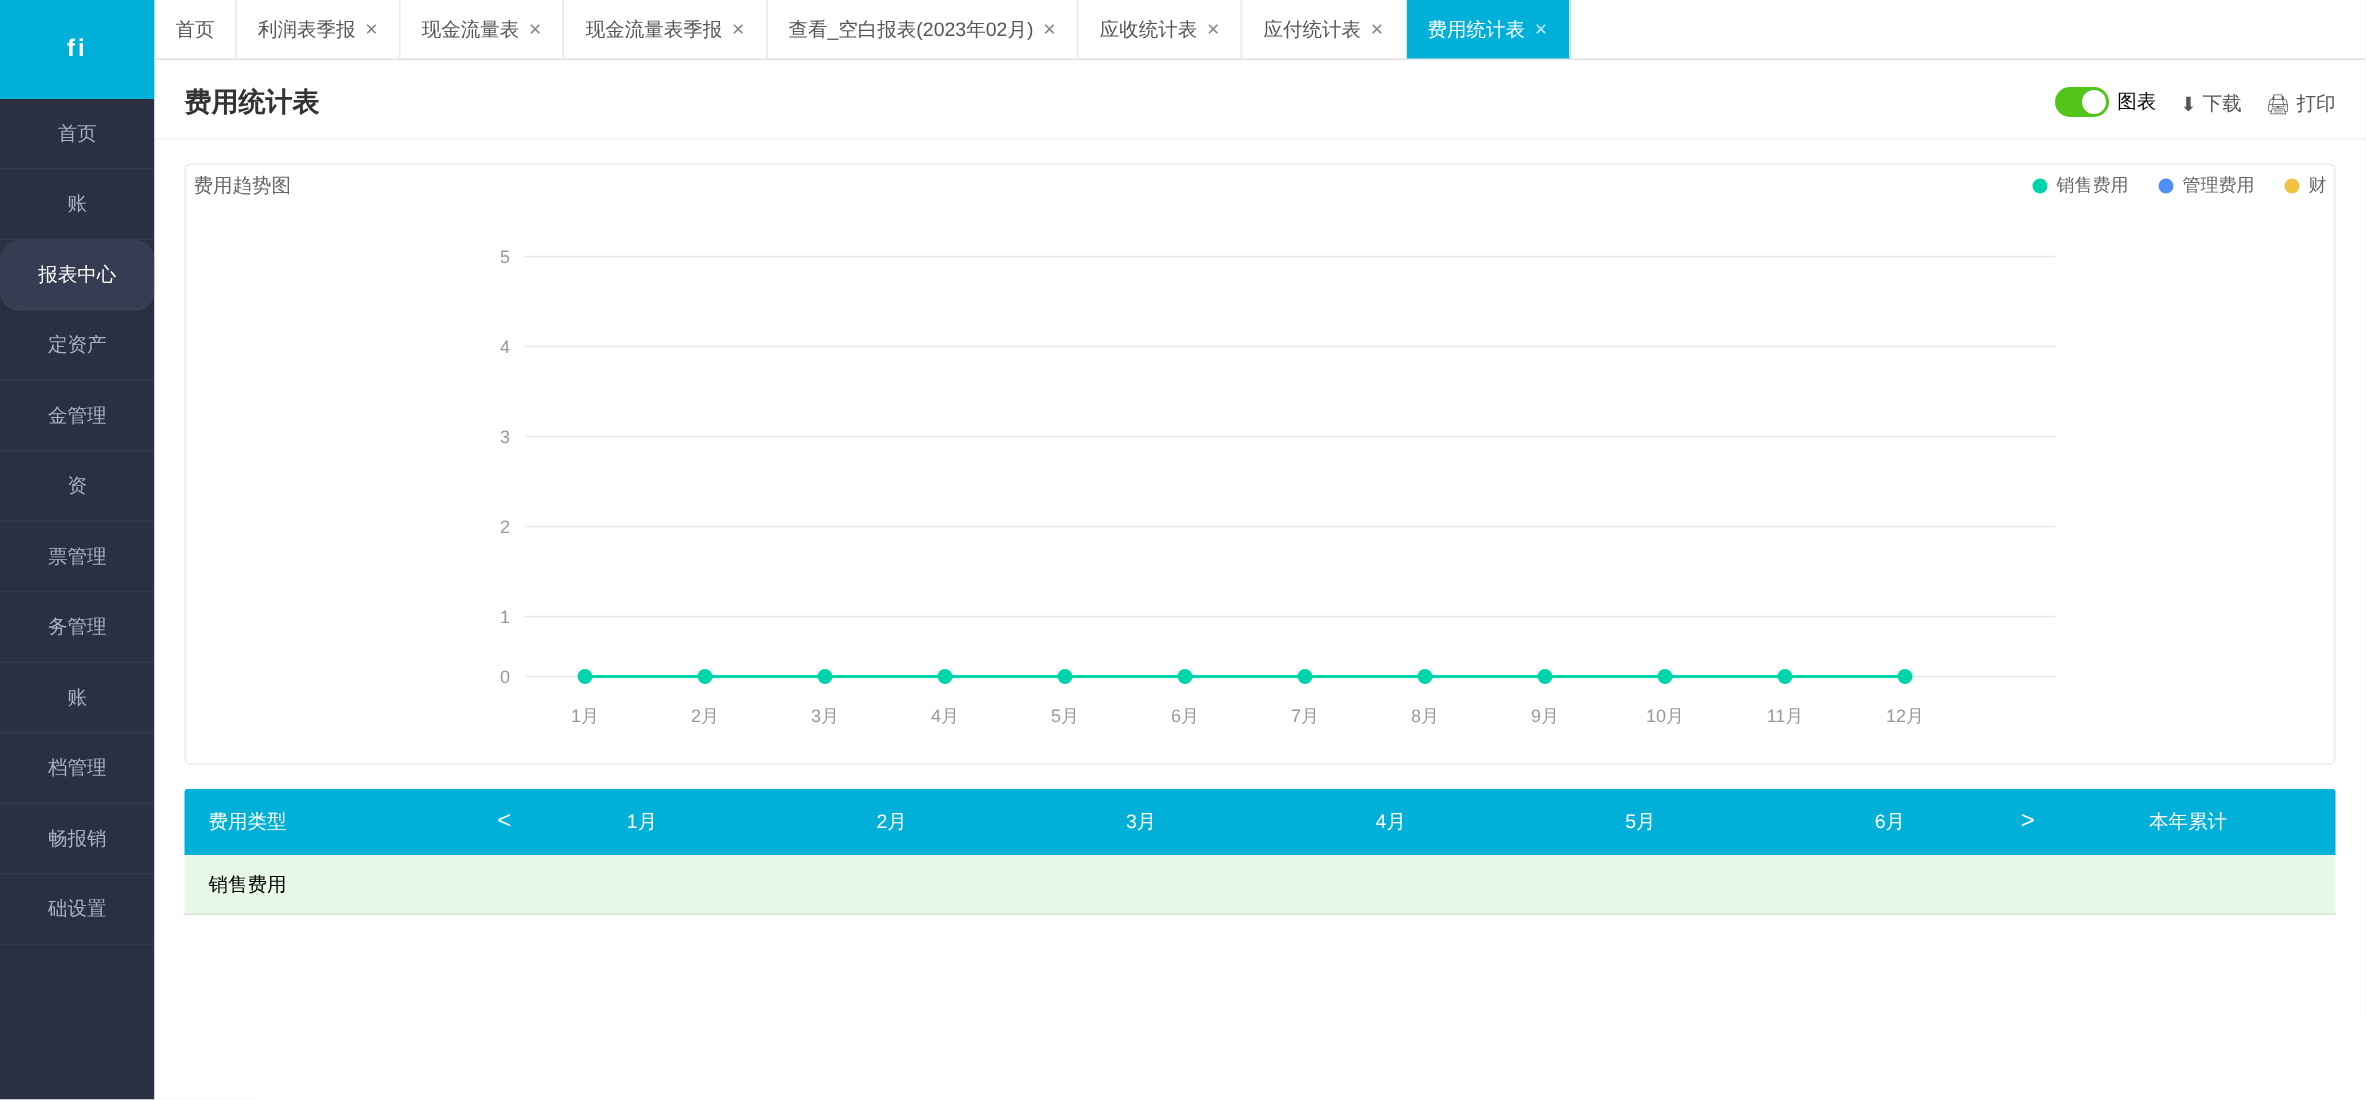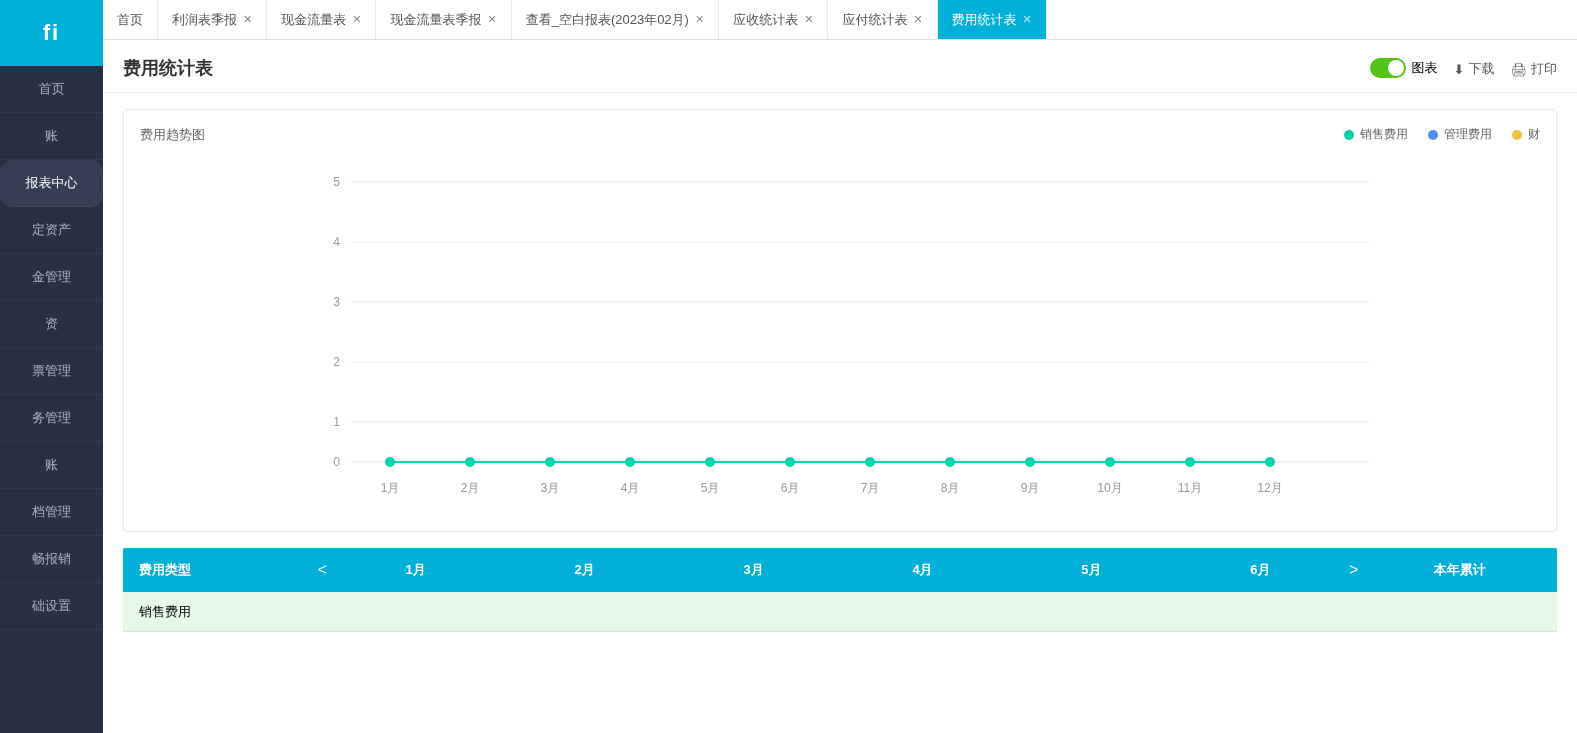--- a/index.html
+++ b/index.html
@@ -14,21 +14,21 @@
       flex-direction: column;
       flex-shrink: 0;
       height: 733px;
     }
     .sidebar-logo {
       background: #00b0d8;
       height: 66px;
       display: flex;
       align-items: center;
       justify-content: center;
-      font-size: 22px;
+      font-size: 16px;
       font-weight: bold;
       color: white;
       letter-spacing: 2px;
     }
     .sidebar-item {
       padding: 14px 0;
       text-align: center;
       font-size: 13px;
       color: #aab0c0;
       cursor: pointer;
@@ -136,21 +136,21 @@
       cursor: pointer;
       color: #555;
       font-size: 13px;
     }
 
     
     .chart-container {
       margin: 16px 20px;
       border: 1px solid #e8e8e8;
       border-radius: 4px;
-      padding: 16px;
+      padding: 5px;
       background: white;
     }
     .chart-title {
       font-size: 13px;
       color: #666;
       margin-bottom: 8px;
     }
     .legend-item {
       display: flex;
       align-items: center;
@@ -185,22 +185,22 @@
       background: #00b0d8;
       color: white;
       font-size: 13px;
       height: 44px;
       align-items: center;
       border-radius: 2px 2px 0 0;
     }
     .th-cell {
       flex: 1;
       text-align: center;
-      font-weight: bold;
-      padding: 0 20px;
+      font-weight: normal;
+      padding: 0 8px;
       display: flex;
       align-items: center;
       justify-content: center;
     }
     .th-cell.type-col {
       flex: 1.2;
       text-align: left;
       justify-content: flex-start;
       padding-left: 16px;
     }

